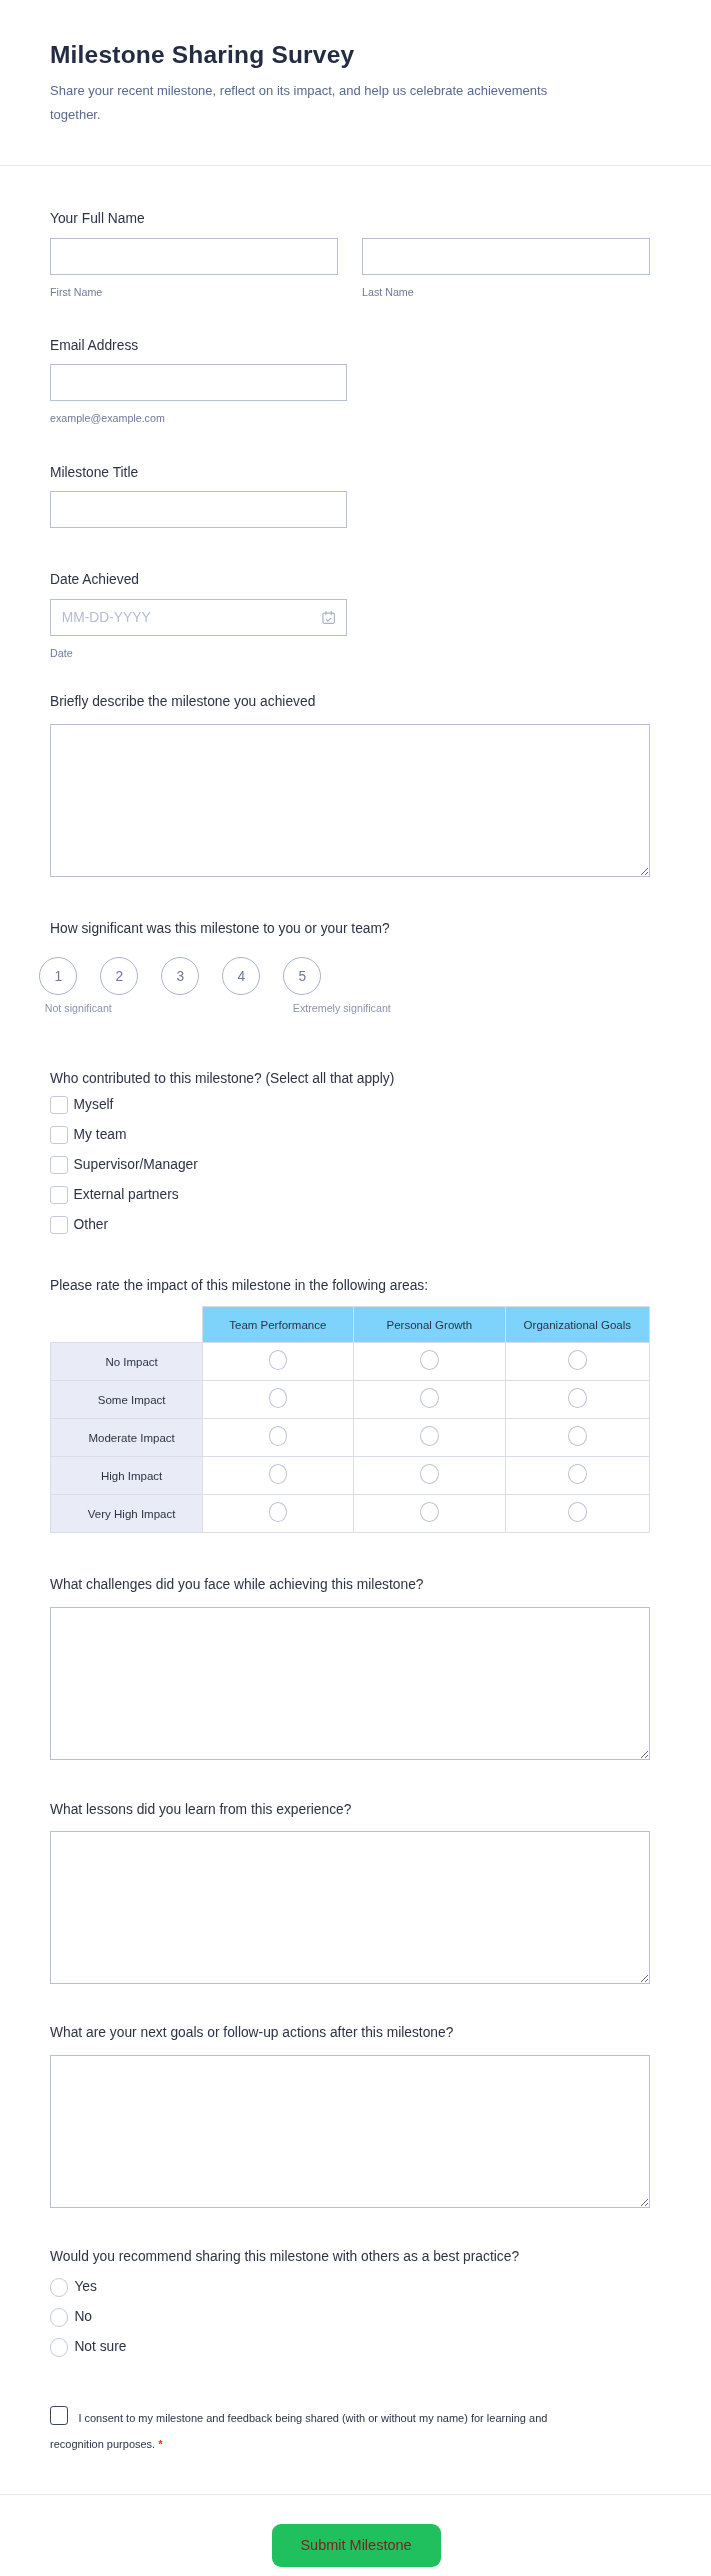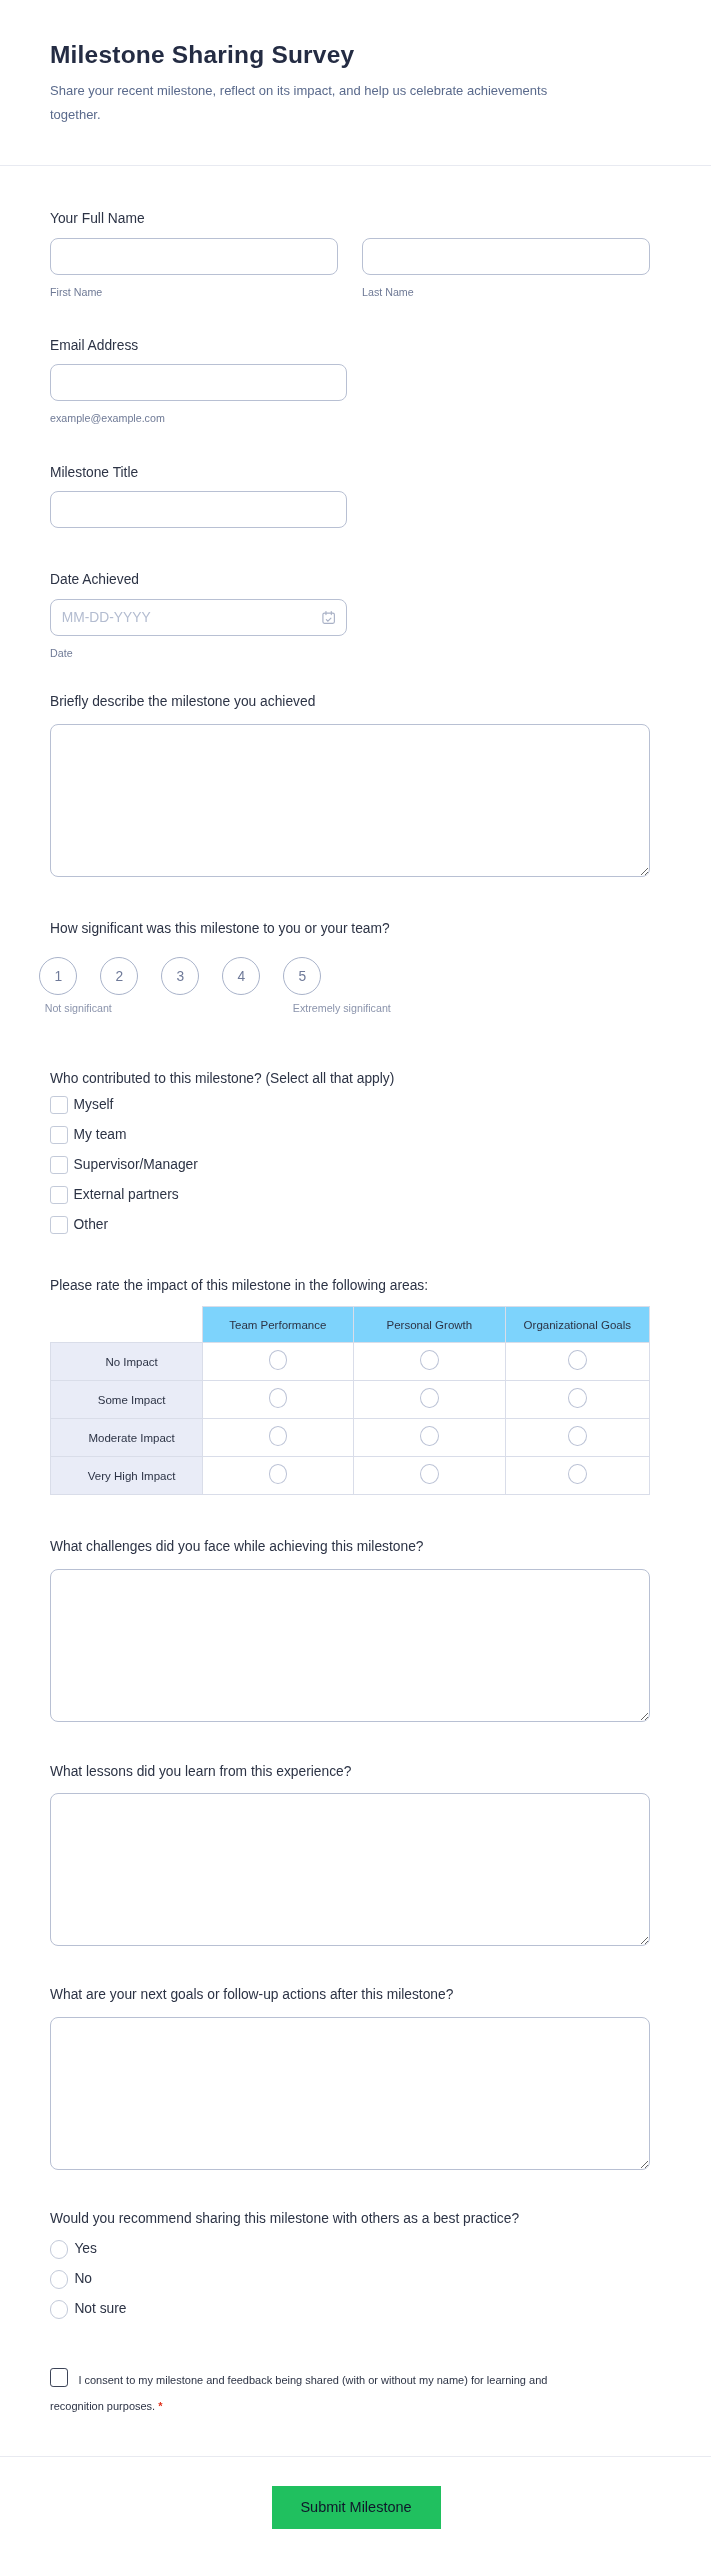--- a/index.html
+++ b/index.html
@@ -48,21 +48,21 @@
   .sublabel {
     font-size: 10.7px;
     line-height: 15.3px;
     color: #6f7a96;
     margin-top: 10px;
   }
 
   
   .text-input, .text-area {
     border: 0.8px solid #b8c0d3;
-    border-radius: 8px;
+    border-radius: 0;
     background: #fff;
     font-family: "Liberation Sans", "DejaVu Sans", sans-serif;
     font-size: 13.8px;
     color: #2c3345;
     outline: none;
   }
   .text-input { height: 37px; padding: 0 10.7px; }
   .text-input::placeholder { color: #b3bcd0; }
   .half { width: 297px; }
   .name-row { display: flex; gap: 24px; }
@@ -180,23 +180,23 @@
   .submit-section {
     padding-top: 29px;
     padding-bottom: 40px;
     display: flex;
     justify-content: center;
   }
   .submit-btn {
     min-width: 169px;
     height: 43px;
     border: none;
-    border-radius: 0;
+    border-radius: 9px;
     background: #20c05f;
-    color: #0f172a;
+    color: #7f1d1d;
     font-family: "Liberation Sans", "DejaVu Sans", sans-serif;
     font-size: 14.5px;
     font-weight: 500;
     cursor: pointer;
   }
   .consent-section { margin-bottom: 37px; margin-top: 48px; }
   .mb-tight { margin-bottom: 43px; }
 </style>
 </head>
 <body>
@@ -326,20 +326,26 @@
           <td><span class="matrix-radio"></span></td>
           <td><span class="matrix-radio"></span></td>
         </tr>
         <tr>
           <th>Moderate Impact</th>
           <td><span class="matrix-radio"></span></td>
           <td><span class="matrix-radio"></span></td>
           <td><span class="matrix-radio"></span></td>
         </tr>
         <tr>
+          <th>High Impact</th>
+          <td><span class="matrix-radio"></span></td>
+          <td><span class="matrix-radio"></span></td>
+          <td><span class="matrix-radio"></span></td>
+        </tr>
+        <tr>
           <th>Very High Impact</th>
           <td><span class="matrix-radio"></span></td>
           <td><span class="matrix-radio"></span></td>
           <td><span class="matrix-radio"></span></td>
         </tr>
       </tbody>
     </table>
   </div>
 
   <div class="question" style="margin-bottom:38px">

